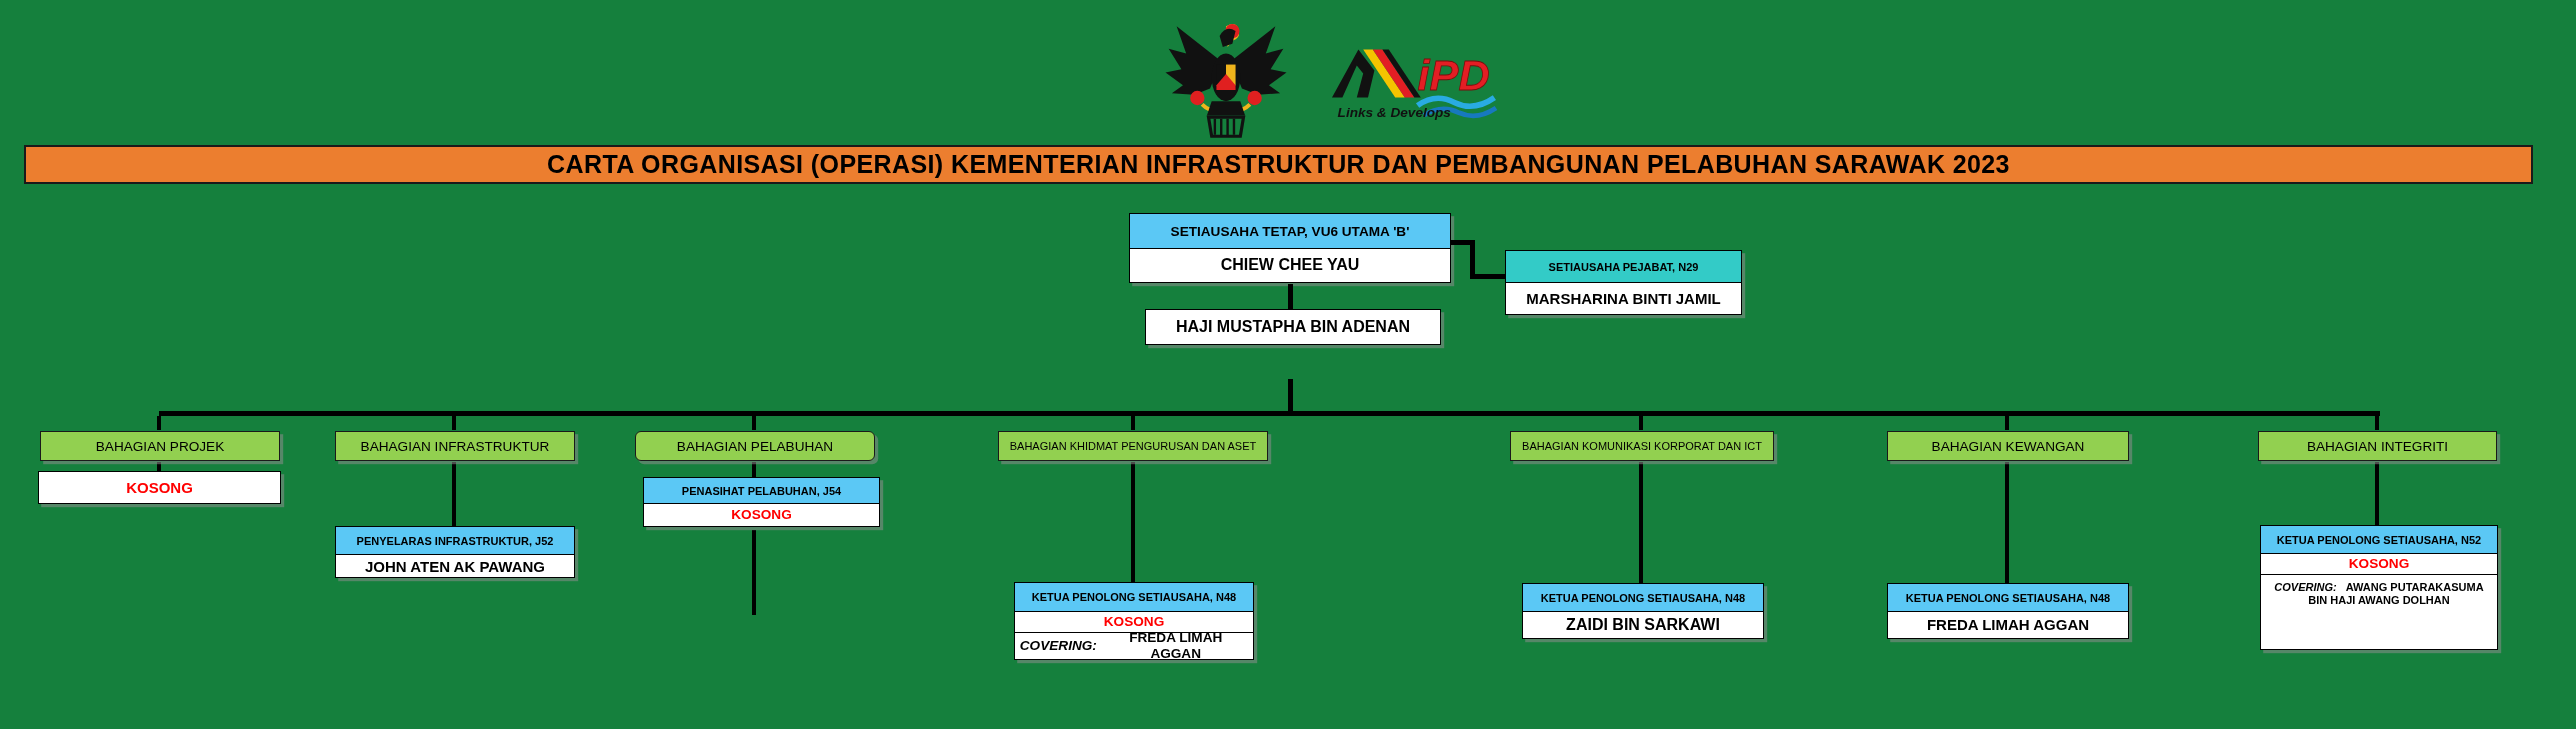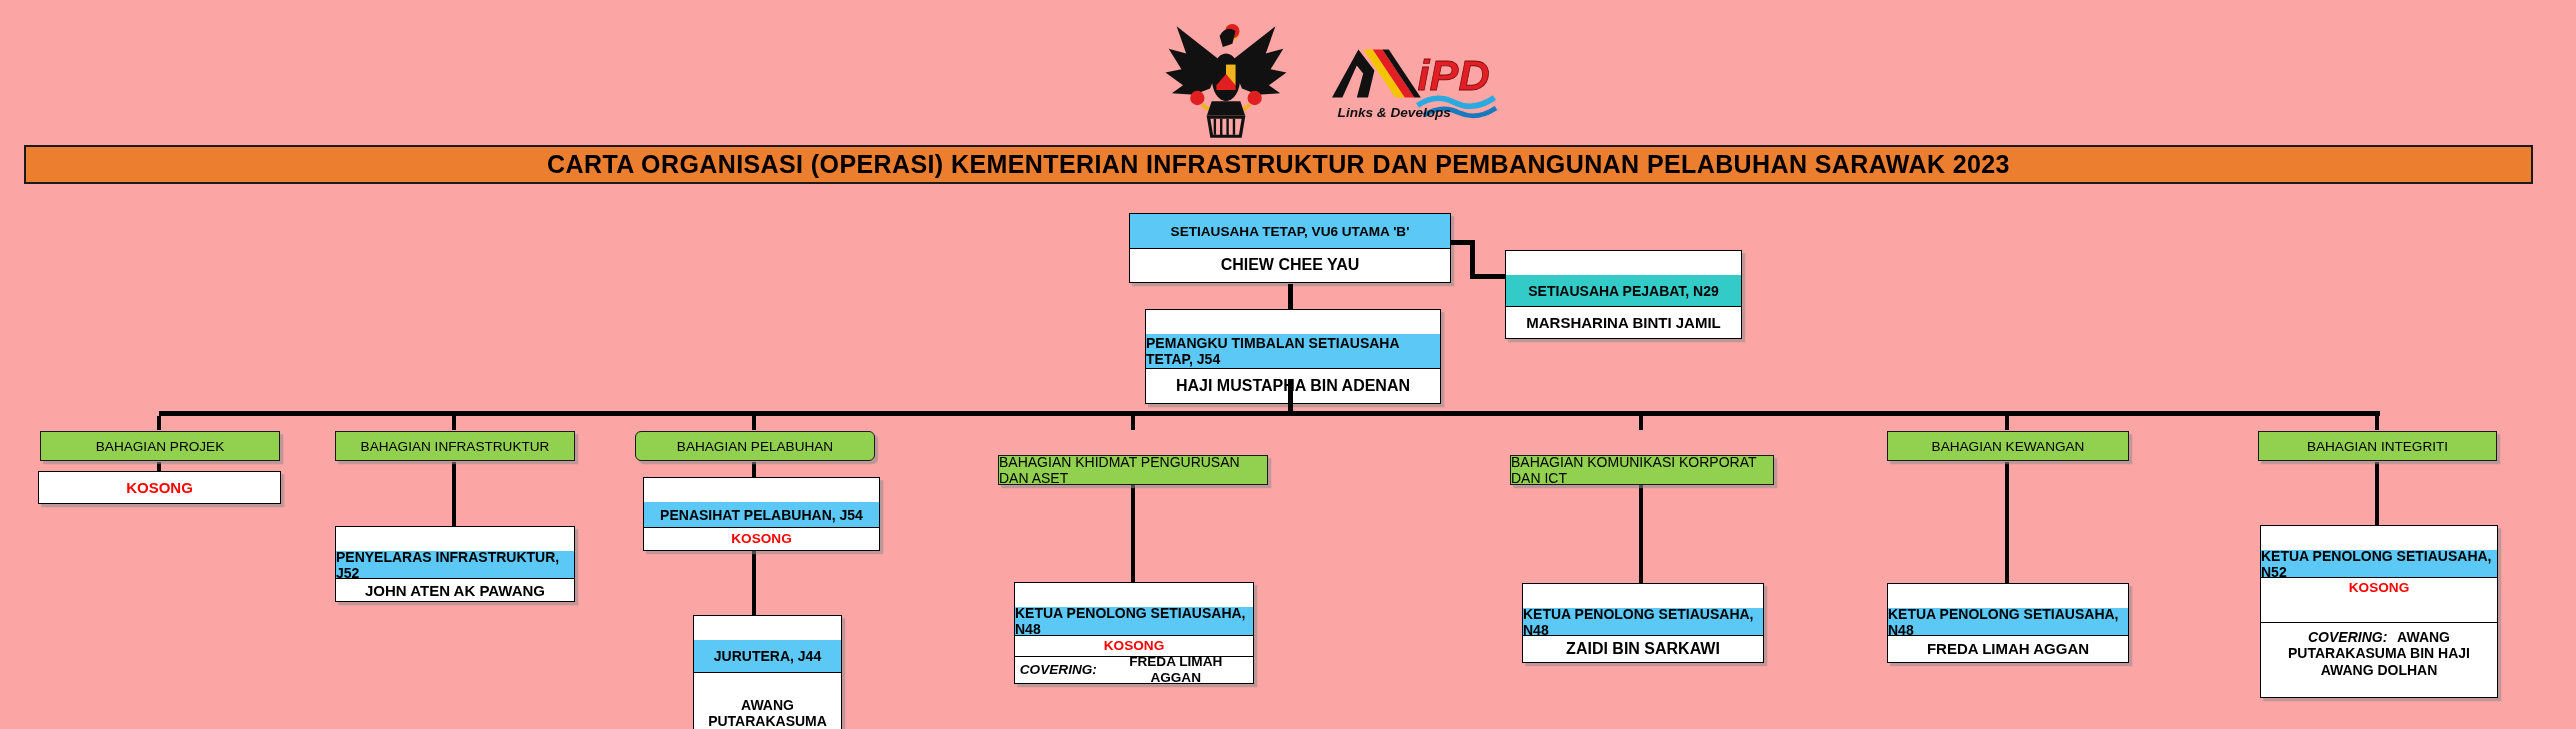--- a/index.html
+++ b/index.html
@@ -1,17 +1,17 @@
 <!DOCTYPE html>
 <html style="font-size:12.8px"><head>
 <meta charset="utf-8">
 <style>
   html,body{margin:0;padding:0;background:#fff;}
   body{font-family:"Liberation Sans", sans-serif;}
-  #canvas{position:relative;width:2576px;height:729px;background:#fca5a5;overflow:hidden;}
+  #canvas{position:relative;width:2576px;height:729px;background:#15803d;overflow:hidden;}
 
   
   .banner{position:absolute;left:24px;top:145px;width:2505px;height:35px;
     background:#EC7E2F;border:2.4px solid #1a1a1a;display:flex;align-items:center;justify-content:center;}
   .banner span{font-size:25px;font-weight:bold;color:#000;letter-spacing:0.4px;}
 
   
   .obox{position:absolute;background:#fff;border:1.6px solid #000;box-shadow:3.2px 3.2px 0 rgba(140,140,140,.55);}
   .hd{display:flex;align-items:center;justify-content:center;
       border-bottom:1.6px solid #000;font-weight:bold;color:#000;}
@@ -25,21 +25,21 @@
 
   
   .gbox{position:absolute;background:#92D050;border:1.6px solid #1a1a1a;
         box-shadow:3.2px 3.2px 0 rgba(140,140,140,.55);
         display:flex;align-items:center;justify-content:center;text-align:left;
         font-weight:normal;color:#000;}
 
   
   .vline,.hline{position:absolute;background:#000;}
 
-  .fs16{font-size:14px;margin-top:24px;} .fs17{font-size:13.6px;} .fs19{font-size:15px;} .fs20{font-size:16px;}
+  .fs16{font-size:11px;} .fs17{font-size:13.6px;} .fs19{font-size:15px;} .fs20{font-size:16px;}
 
   .logo{position:absolute;}
 </style>
 </head>
 <body>
 
 <div id="canvas">
 
   <div class="logo" style="left:1162px;top:12px;width:128px;height:129px;">
     <svg width="128" height="129" viewBox="0 0 160 162">
@@ -94,21 +94,20 @@
     <div class="hd blue fs17" style="height:34px;">SETIAUSAHA TETAP, VU6 UTAMA 'B'</div>
     <div class="cell fs20" style="height:33px;">CHIEW CHEE YAU</div>
   </div>
 
   <div class="obox" style="left:1505px;top:250px;width:235px;">
     <div class="hd teal fs16" style="height:31px;">SETIAUSAHA PEJABAT, N29</div>
     <div class="cell fs19" style="height:31px;">MARSHARINA BINTI JAMIL</div>
   </div>
 
   <div class="obox" style="left:1145px;top:309px;width:294px;">
-    <div class="hd blue fs16" style="height:34px;">PEMANGKU TIMBALAN SETIAUSAHA TETAP, J54</div>
     <div class="cell fs20" style="height:34px;">HAJI MUSTAPHA BIN ADENAN</div>
   </div>
 
   <div class="hline" style="left:1451px;top:240px;width:24px;height:4.8px;"></div>
   <div class="vline" style="left:1470px;top:240px;width:4.8px;height:38px;"></div>
   <div class="hline" style="left:1470px;top:274px;width:35px;height:4.8px;"></div>
 
   <div class="vline" style="left:1288px;top:284px;width:4.8px;height:25px;"></div>
   <div class="vline" style="left:1288px;top:379px;width:4.8px;height:37px;"></div>
 
@@ -145,24 +144,20 @@
 
   <div class="obox" style="left:335px;top:526px;width:238px;">
     <div class="hd blue fs16" style="height:27px;">PENYELARAS INFRASTRUKTUR, J52</div>
     <div class="cell fs19" style="height:22.4px;">JOHN ATEN AK PAWANG</div>
   </div>
 
   <div class="obox" style="left:643px;top:477px;width:235px;">
     <div class="hd blue fs16" style="height:25px;">PENASIHAT PELABUHAN, J54</div>
     <div class="cell fs18 vacant fs17" style="height:22.4px;">KOSONG</div>
   </div>
-  <div class="obox" style="left:693px;top:615px;width:147px;">
-    <div class="hd blue fs16" style="height:32px;">JURUTERA, J44</div>
-    <div class="cell fs16" style="min-height:51px;">AWANG PUTARAKASUMA BIN HAJI AWANG DOLHAN</div>
-  </div>
 
   <div class="obox" style="left:1014px;top:582px;width:238px;">
     <div class="hd blue fs16" style="height:28px;">KETUA PENOLONG SETIAUSAHA, N48</div>
     <div class="cell fs17 vacant" style="height:20px;">KOSONG</div>
     <div class="cell fs17 cov rule-top" style="height:25.6px;">
       <span class="lbl">COVERING:</span>
       <span>FREDA LIMAH AGGAN</span>
     </div>
   </div>
 

